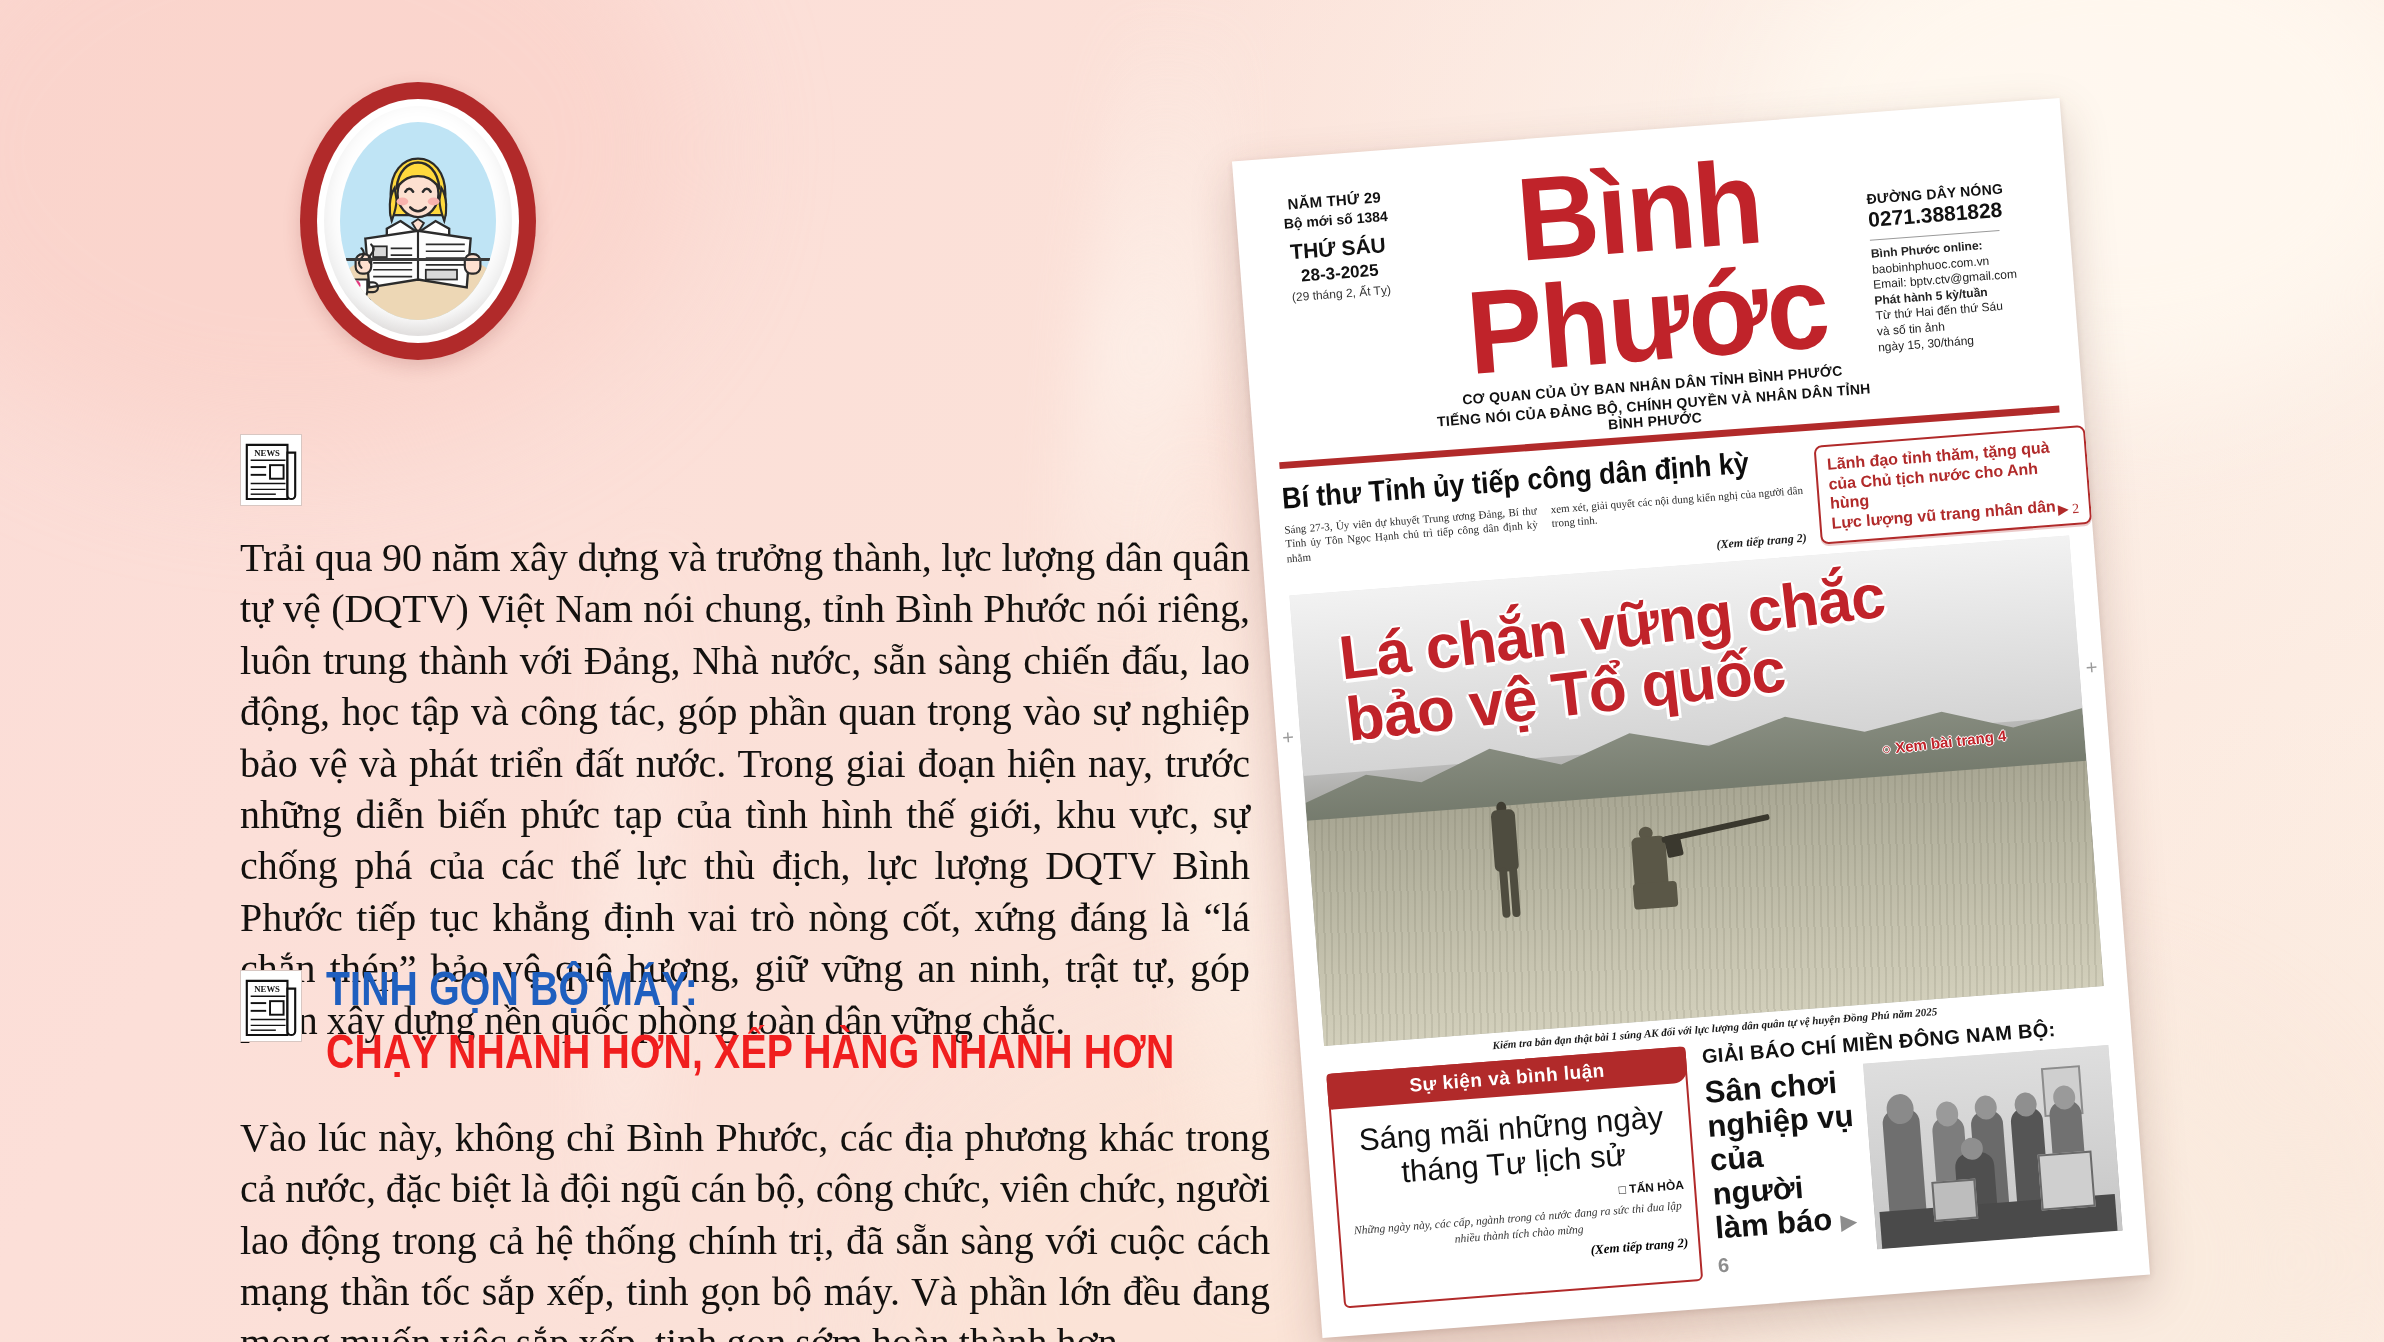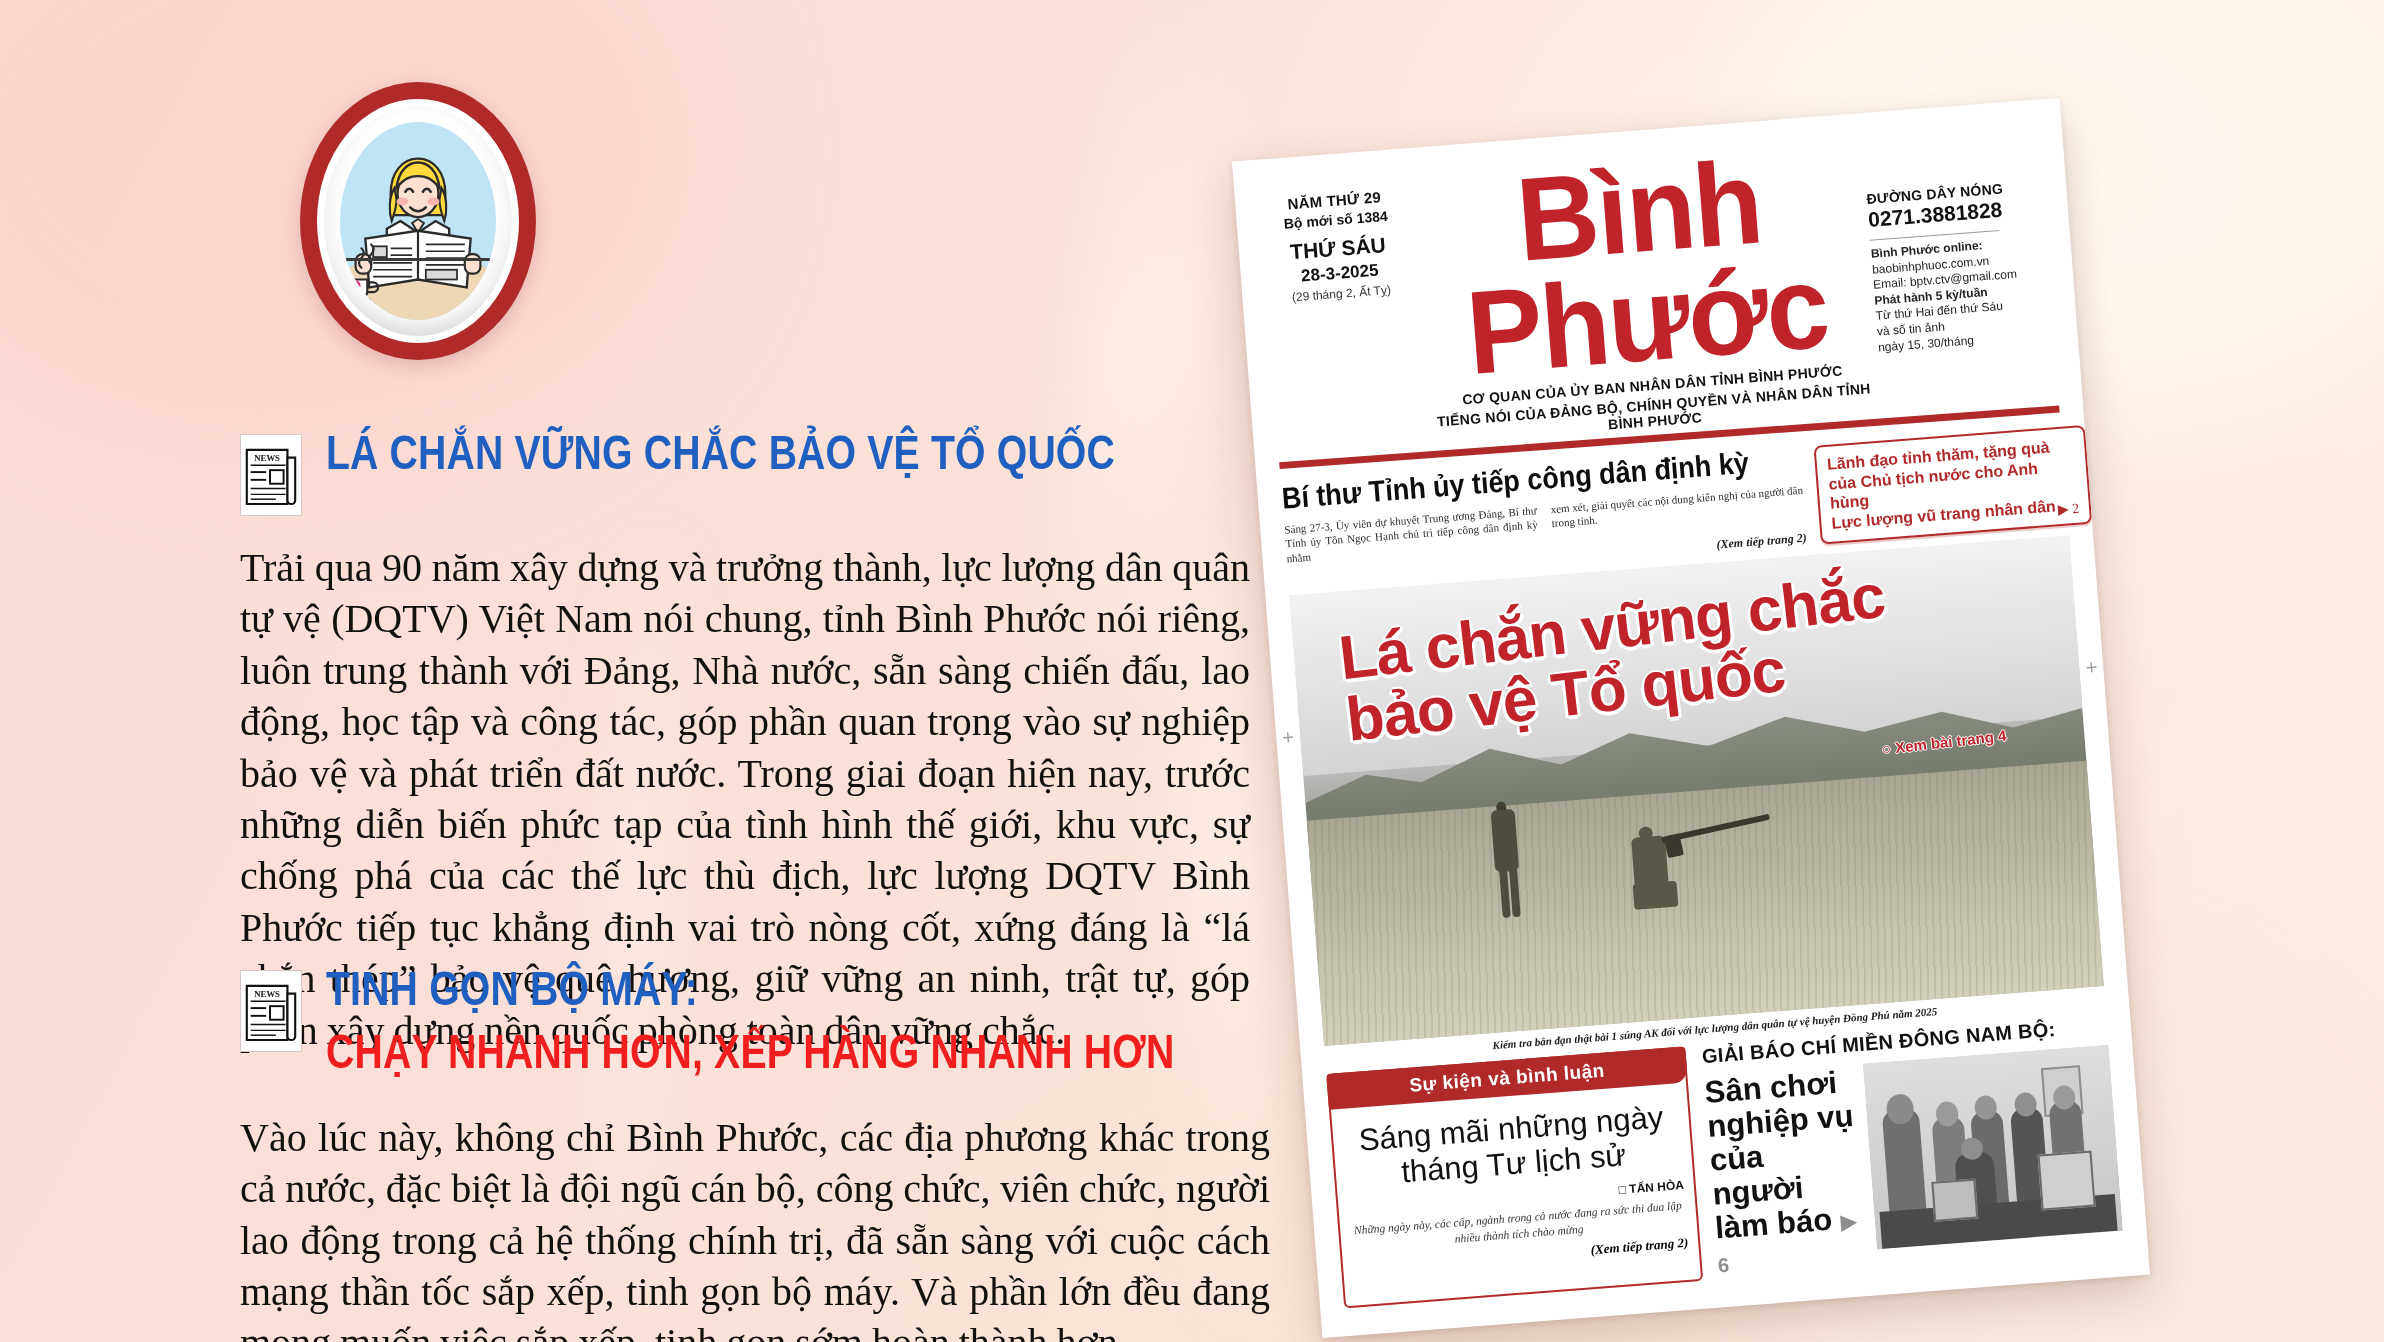--- a/index.html
+++ b/index.html
@@ -60,21 +60,21 @@
   .med-sand{ position:absolute; left:-6%; bottom:0; width:112%; height:36%; background:#edd7b5; border-radius:50% 50% 0 0 / 70% 70% 0 0; }
   .med-table{ position:absolute; left:4%; bottom:30%; width:92%; height:3px; background:#3a3a3a; }
 
   
   .article{ position:absolute; z-index:5; }
   .a1{ left:240px; top:424px; width:1010px; }
   .a2{ left:240px; top:960px; width:1030px; }
 
   .headline-row{ display:flex; align-items:flex-start; gap:24px; }
   .news-ico{
-    flex:0 0 auto; width:62px; height:82px; background:#ffffff;
+    flex:0 0 auto; width:62px; height:72px; background:#ffffff;
     border:1px solid #d8c7c2; position:relative; margin-top:10px;
   }
   .news-ico svg{ display:block; width:100%; height:100%; }
   .hl-wrap{ padding-top:2px; }
   .hl{
     font-family:"Liberation Sans", sans-serif; font-weight:700;
     font-size:49px; line-height:1.08; letter-spacing:.2px;
     transform:scaleX(.80); transform-origin:left top; white-space:nowrap;
   }
   .hl-blue{ color:#1f5fbf; }
@@ -288,23 +288,20 @@
           <g stroke="#111" stroke-width="2">
               <path d="M10 33h16"></path>
               <path d="M10 41h16"></path>
             </g>
           <g stroke="#111" stroke-width="1.5">
               <path d="M10 50h36"></path>
               <path d="M10 56h36"></path>
               <path d="M10 61h26"></path>
             </g>
         </svg>
-      </div>
-      <div class="hl-wrap">
-        <div class="hl hl-blue">LÁ CHẮN VỮNG CHẮC BẢO VỆ TỔ QUỐC</div>
       </div>
     </div>
     <div class="body-text">Trải qua 90 năm xây dựng và trưởng thành, lực lượng dân quân tự vệ (DQTV) Việt Nam nói chung, tỉnh Bình Phước nói riêng, luôn trung thành với Đảng, Nhà nước, sẵn sàng chiến đấu, lao động, học tập và công tác, góp phần quan trọng vào sự nghiệp bảo vệ và phát triển đất nước. Trong giai đoạn hiện nay, trước những diễn biến phức tạp của tình hình thế giới, khu vực, sự chống phá của các thế lực thù địch, lực lượng DQTV Bình Phước tiếp tục khẳng định vai trò nòng cốt, xứng đáng là “lá chắn thép” bảo vệ quê hương, giữ vững an ninh, trật tự, góp phần xây dựng nền quốc phòng toàn dân vững chắc.</div>
   </div>
 
   <div class="article a2">
     <div class="headline-row">
       <div class="news-ico">
         <svg viewBox="0 0 62 72">
           <path d="M6 10h42v56H6z" fill="#fff" stroke="#111" stroke-width="2.2"></path>

